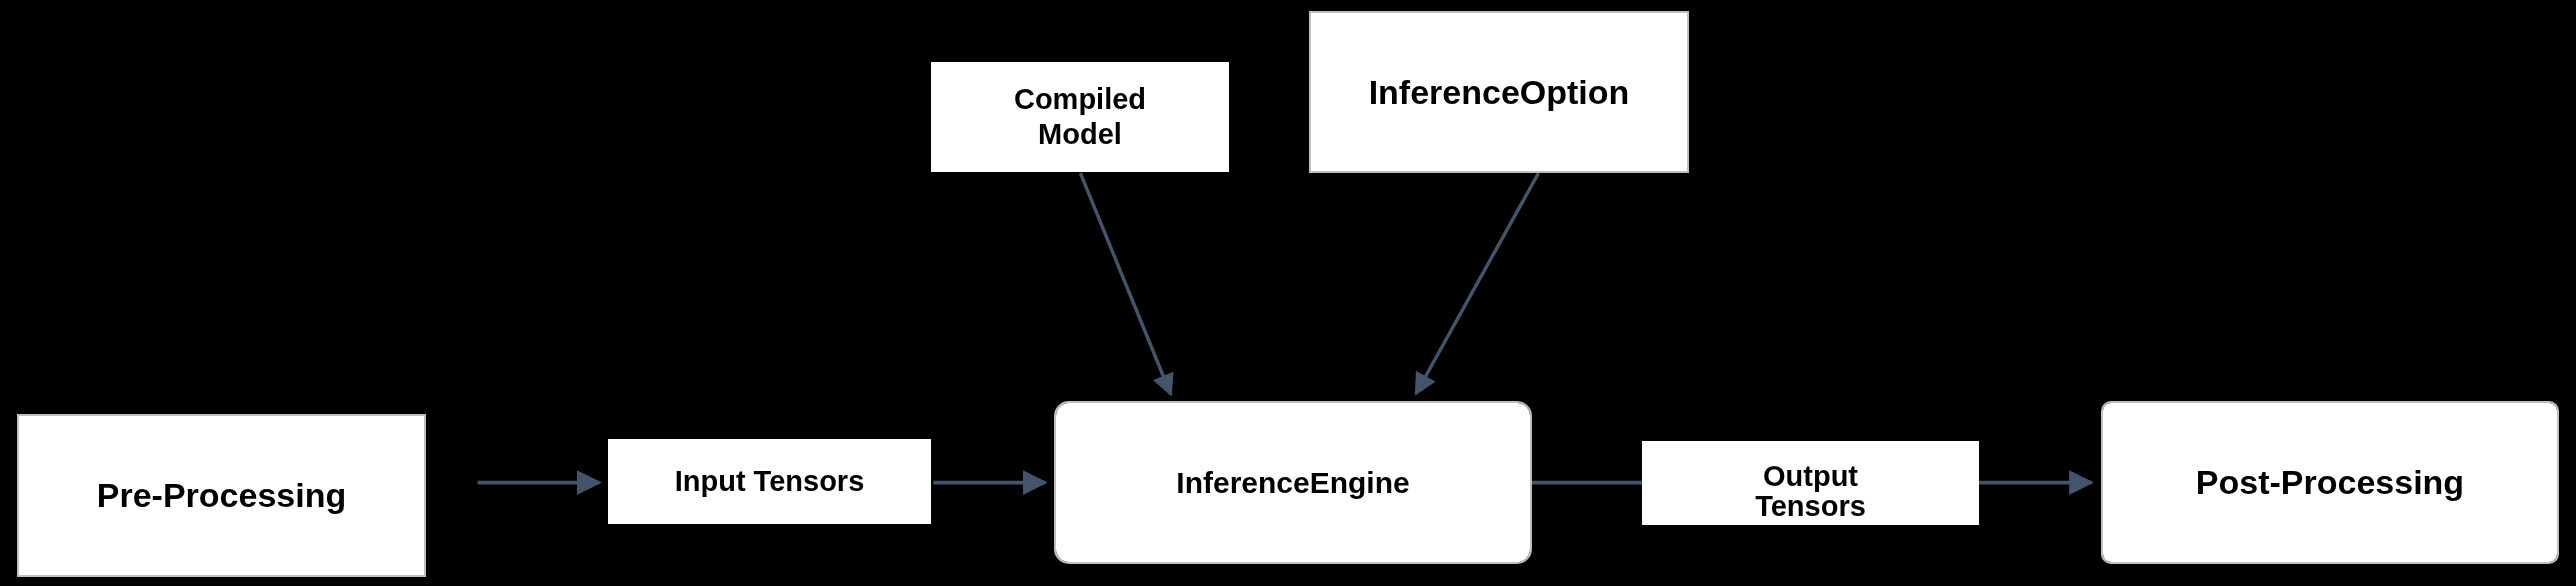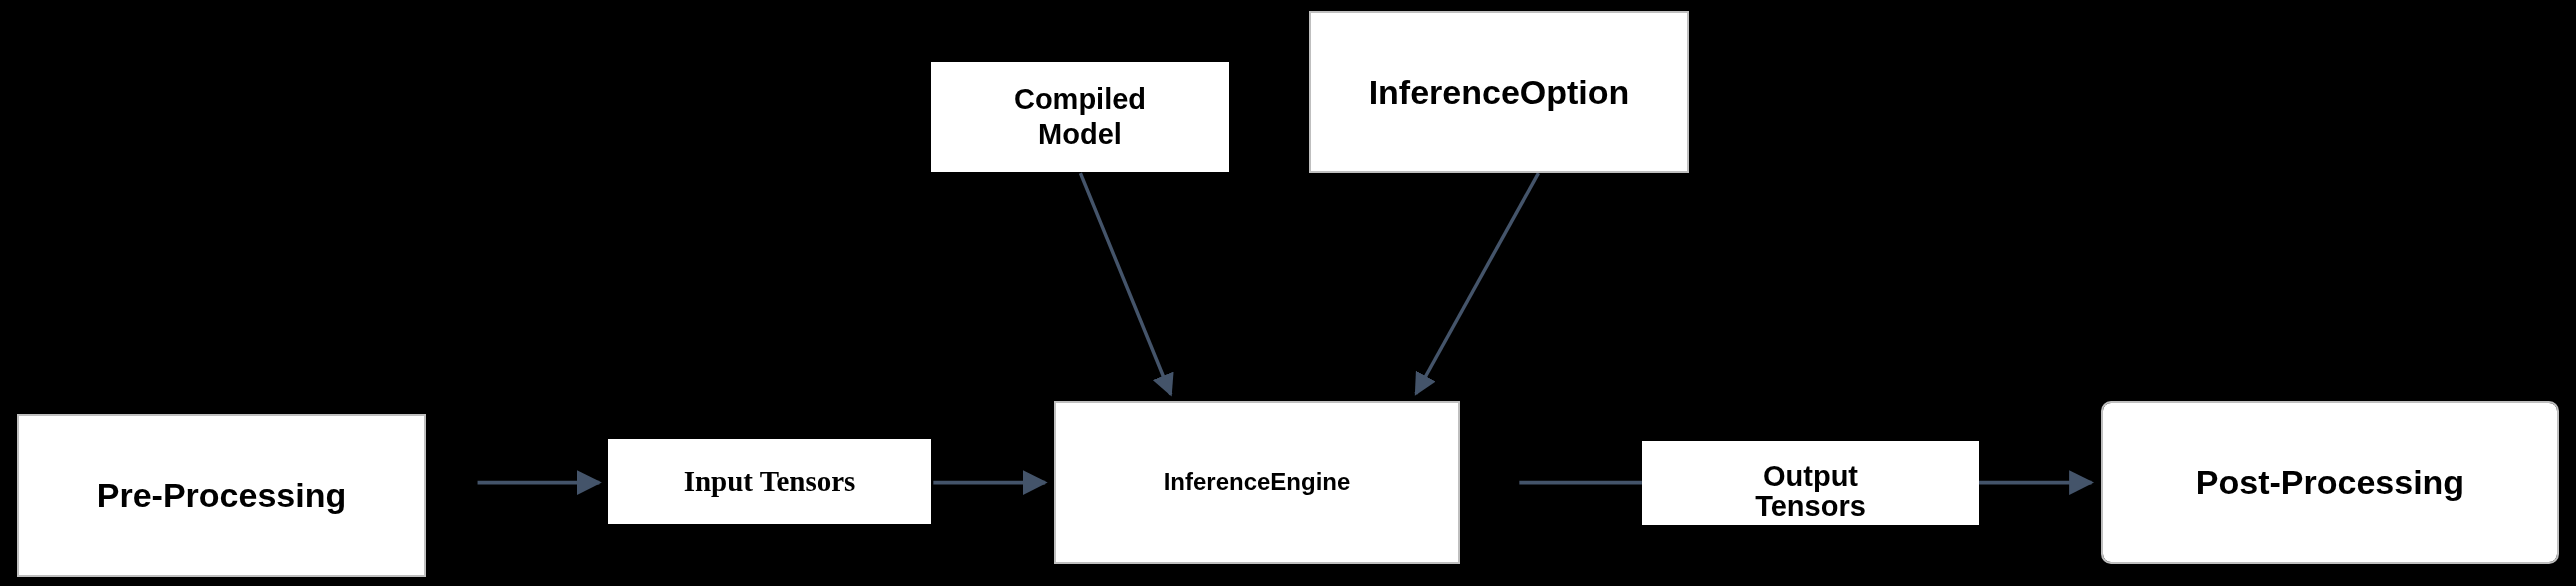--- a/index.html
+++ b/index.html
@@ -38,22 +38,22 @@
     border: 0;
   }
   .node .label {
     display: block;
     width: 100%;
     white-space: pre-line;
   }
 
   
   #node-pre-processing   { left: 17px;   top: 414px; width: 409px; height: 163px; font-size: 34px; }
-  #node-input-tensors    { left: 608px;  top: 439px; width: 323px; height: 85px; font-size: 29px; font-family: Liberation Serif, serif; }
-  #node-inference-engine { left: 1054px; top: 401px; width: 406px; height: 163px; font-size: 24px; }
+  #node-input-tensors    { left: 608px;  top: 439px; width: 323px; height: 85px; font-size: 29px; }
+  #node-inference-engine { left: 1054px; top: 401px; width: 478px; height: 163px; font-size: 30px; border-radius: 15px; }
   #node-output-tensors   { left: 1642px; top: 441px; width: 337px; height: 84px; font-size: 29px; }
   #node-post-processing  { left: 2101px; top: 401px; width: 458px; height: 163px; font-size: 34px; border-radius: 10px; }
   #node-compiled-model   { left: 931px; top: 62px;  width: 298px; height: 110px; font-size: 29px; }
   #node-inference-option { left: 1309px; top: 10.7px;  width: 380px; height: 162px; font-size: 34px; }
 
   
   #node-output-tensors .label { line-height: 1.05; margin-top: 16px; }
   #node-compiled-model .label { line-height: 1.2; }
 
   #edges {

